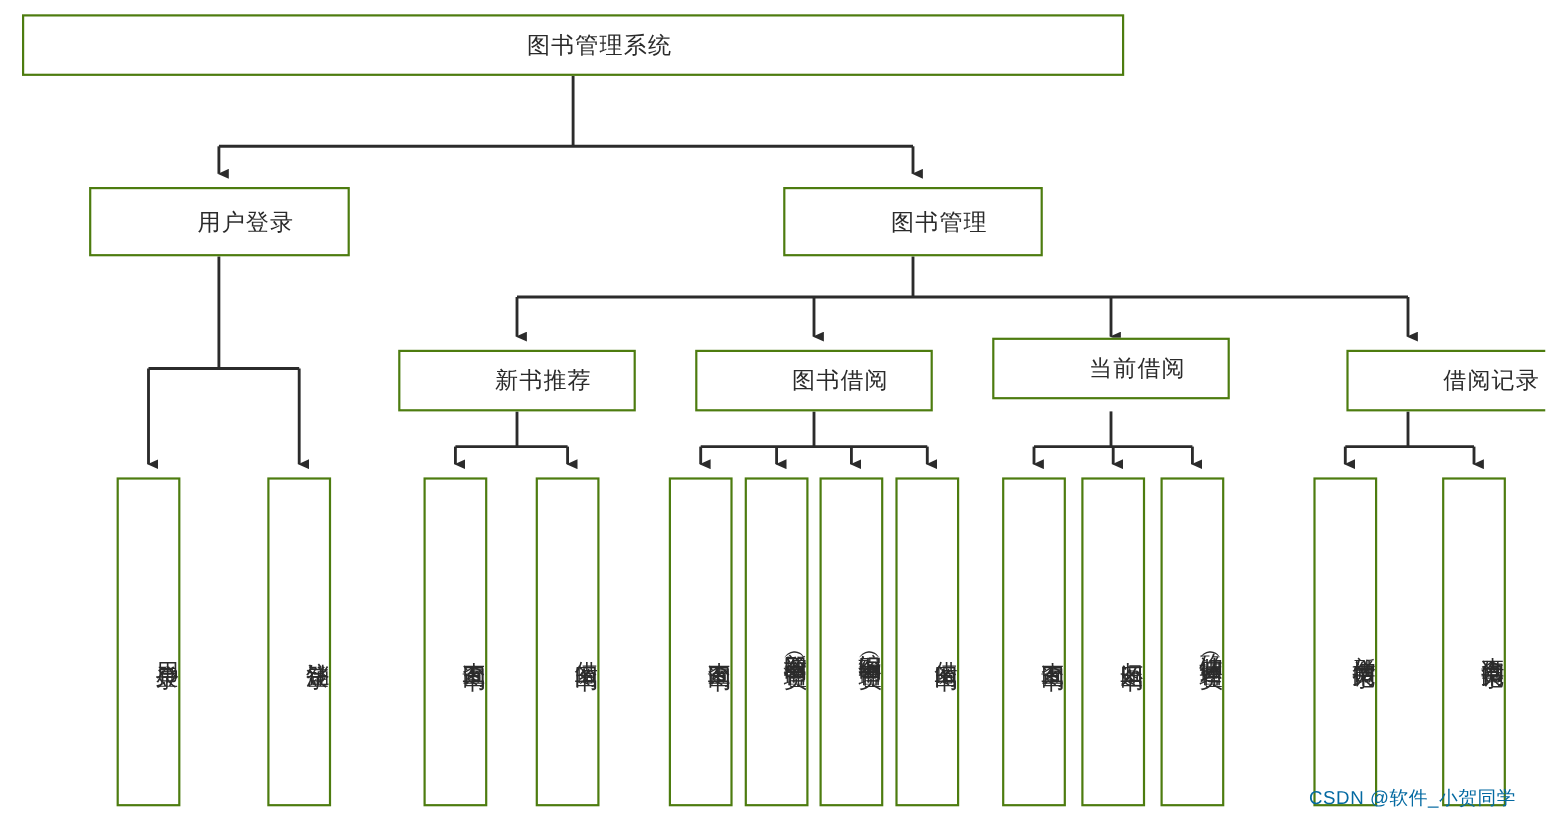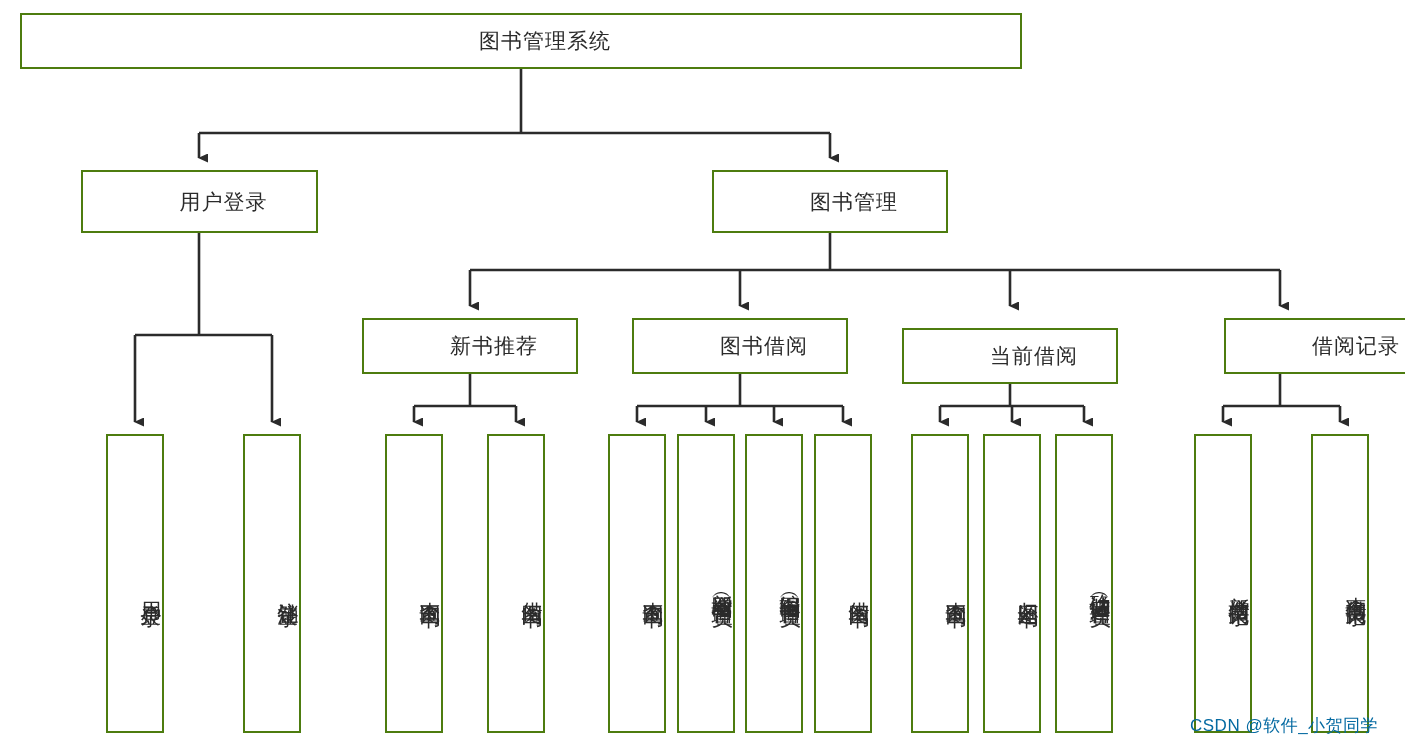--- a/index.html
+++ b/index.html
@@ -137,21 +137,21 @@
   <div class="node node-h" style="left:712px; top:170px; width:236px; height:63px;">
     <span>图书管理</span>
   </div>
 
   <div class="node node-h" style="left:632px; top:318px; width:216px; height:56px;">
     <span>图书借阅</span>
   </div>
   <div class="node node-h" style="left:362px; top:318px; width:216px; height:56px;">
     <span>新书推荐</span>
   </div>
-  <div class="node node-h" style="left:902px; top:328px; width:216px; height:56px;">
+  <div class="node node-h" style="left:902px; top:307px; width:216px; height:56px;">
     <span>当前借阅</span>
   </div>
   <div class="node node-h" style="left:1224px; top:318px; width:216px; height:56px;">
     <span>借阅记录</span>
   </div>
 
   <div class="node node-v" style="left:106px; top:434px; width:58px; height:299px;">
     <span>用户登录</span>
   </div>
   <div class="node node-v" style="left:243px; top:434px; width:58px; height:299px;">

